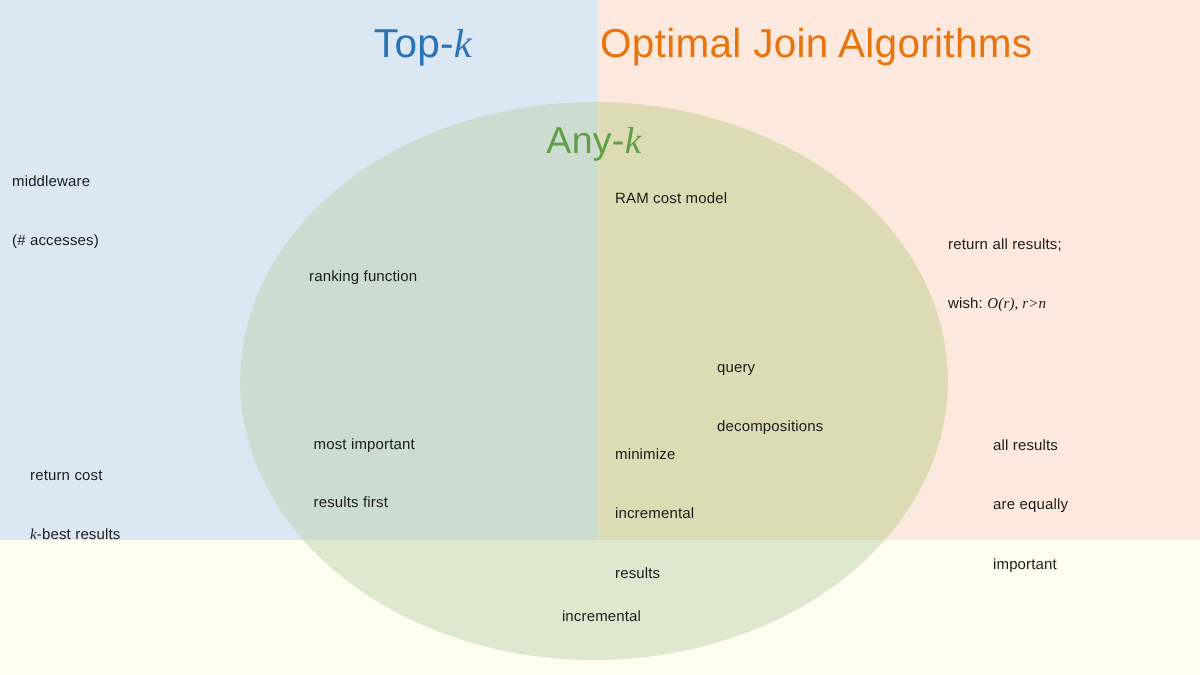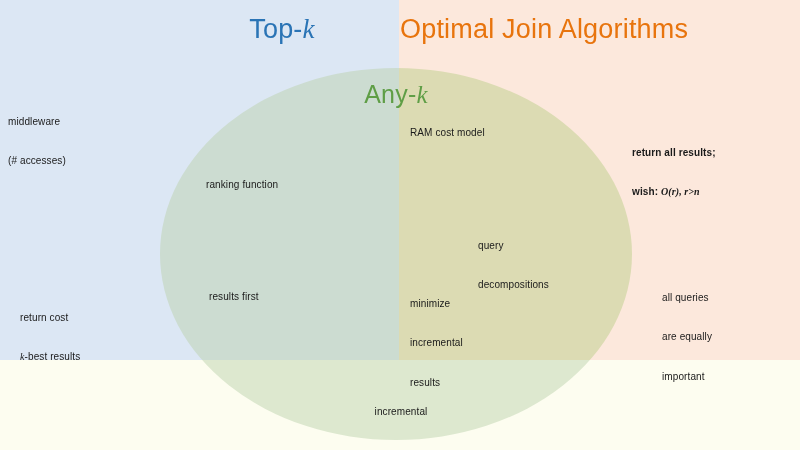--- a/index.html
+++ b/index.html
@@ -76,21 +76,21 @@
 
   #t-middleware    { left: 8px;   top: 88px;  }
   #t-smallresult   { left: 4px;   top: 204px; }
   #t-returnonly    { left: 20px;  top: 284px; text-align: left; }
 
   #t-ram           { left: 410px; top: 126px; }
   #t-conj          { left: 410px; top: 171px; }
   #t-querydecomp   { left: 478px; top: 212px; }
   #t-minimize      { left: 410px; top: 270px; }
 
-  #t-returnall     { left: 632px; top: 119px; font-weight: bold; }
+  #t-returnall     { left: 632px; top: 130px; }
   #t-allresults    { left: 662px; top: 264px; }
 
   #t-ranking       { left: 206px; top: 178px; }
   #t-mostimportant { left: 209px; top: 263px; }
   #t-incremental   { left: 336px; top: 378px; text-align: center; width: 130px; }
 </style>
 </head>
 <body>
 
 <div id="stage">
@@ -121,28 +121,29 @@
     <div>return cost</div>
     <div><span class="mi">k</span><span>-best results</span></div>
   </div>
 
   <div class="txt" id="t-returnall">
     <div>return all results;</div>
     <div><span>wish: </span><span class="mo">O</span><span class="mi">(r)</span><span class="mo">, </span><span class="mi">r&gt;n</span></div>
   </div>
 
   <div class="txt" id="t-allresults">
-    <div>all queries</div>
+    <div>all results</div>
     <div>are equally</div>
     <div>important</div>
   </div>
 
   <div class="txt" id="t-ranking">ranking function</div>
 
   <div class="txt" id="t-mostimportant">
+    <div>most important</div>
     <div>results first</div>
   </div>
 
   <div class="txt" id="t-ram">RAM cost model</div>
 
 
   <div class="txt" id="t-querydecomp">
     <div>query</div>
     <div>decompositions</div>
   </div>

